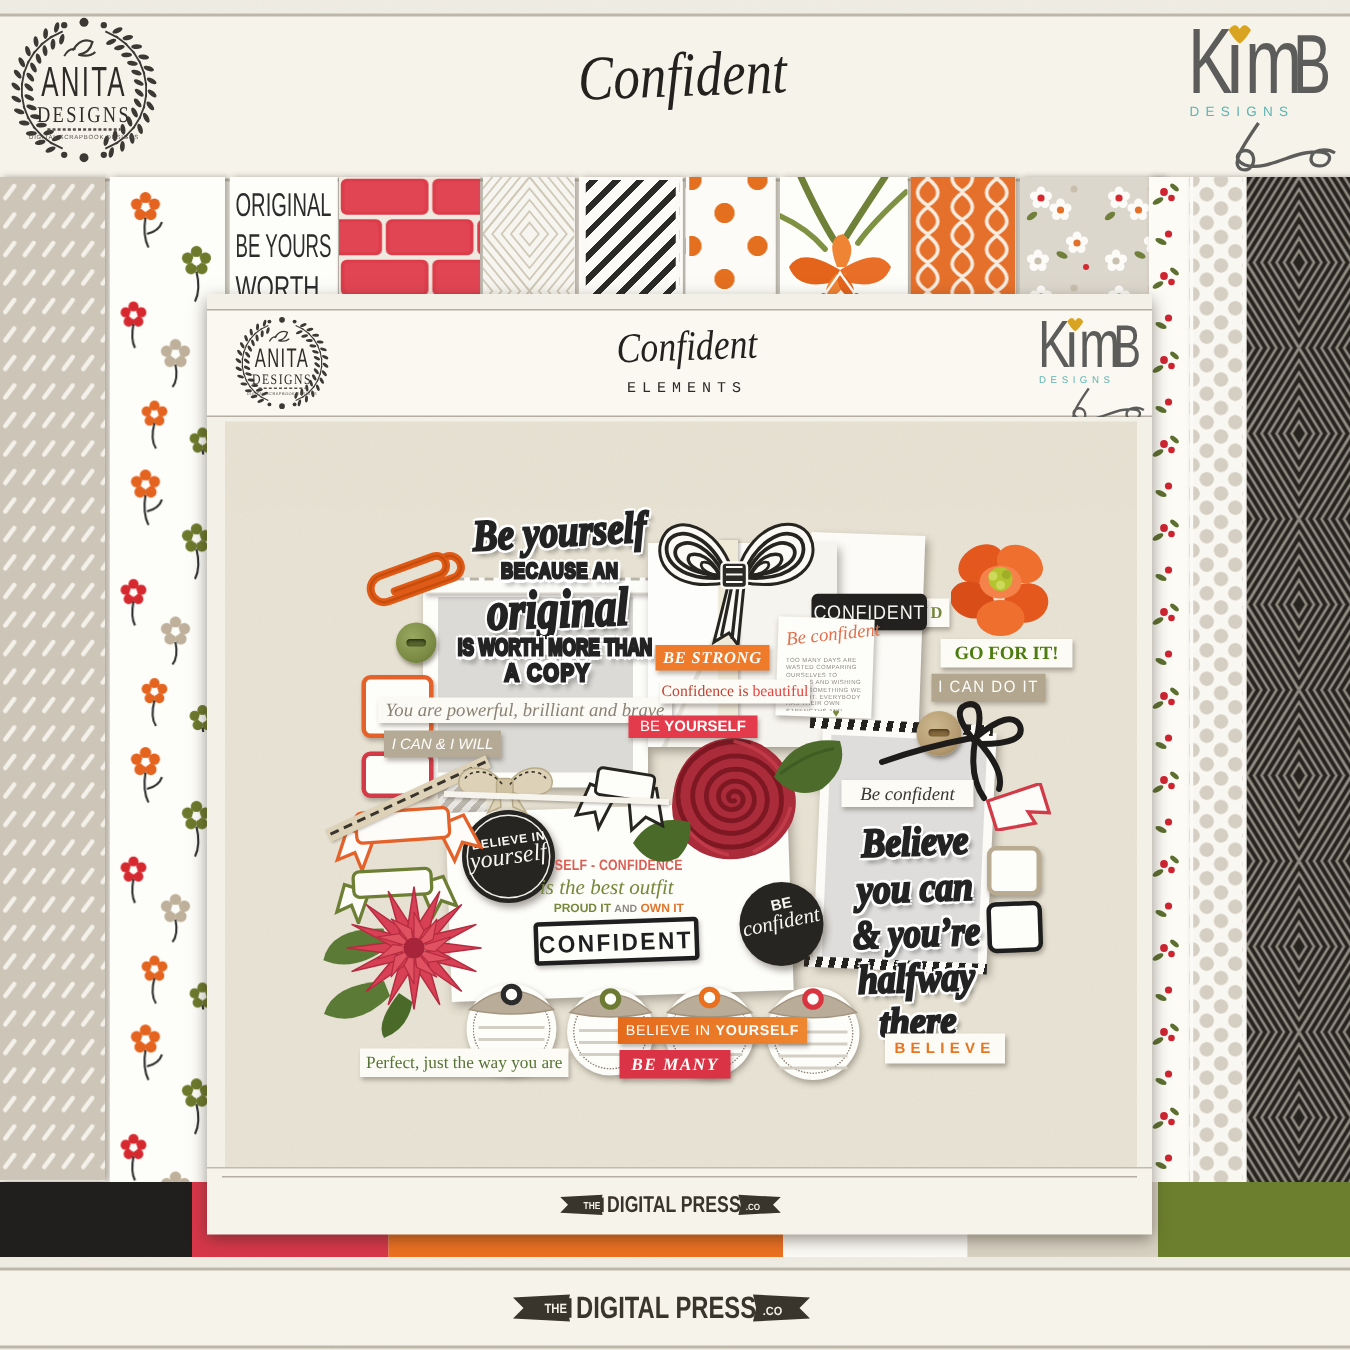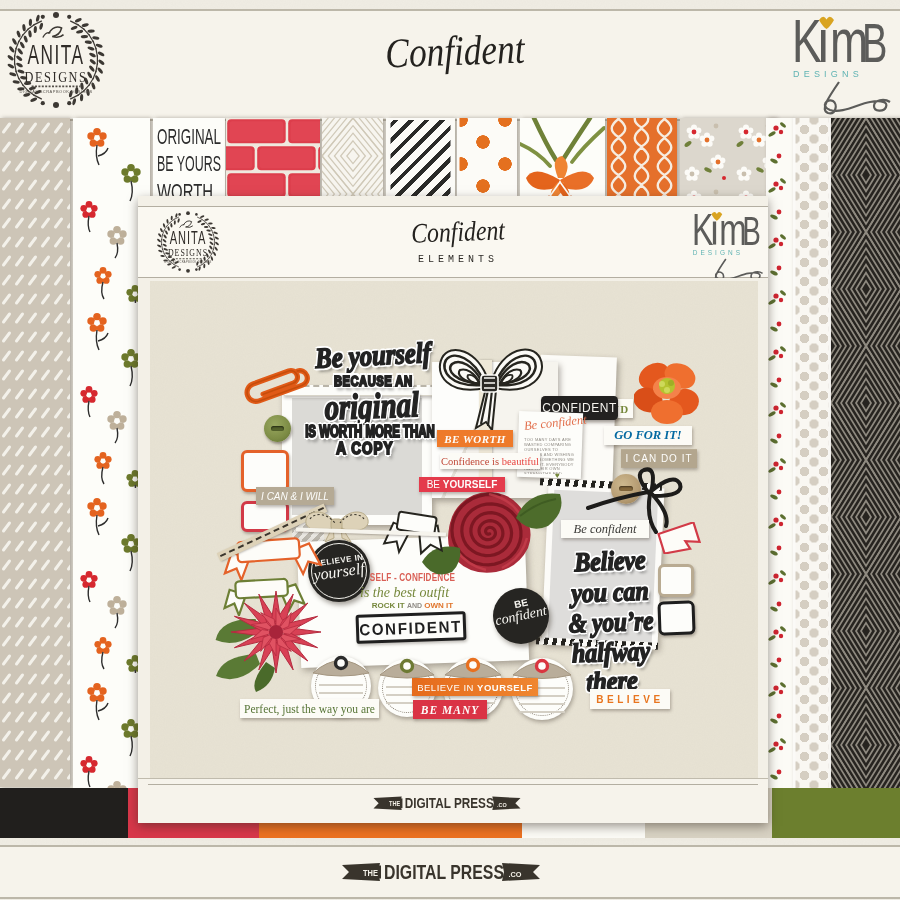--- a/index.html
+++ b/index.html
@@ -418,20 +418,21 @@
 </g>
     </svg>
 
 <div class="abs" style="left:264px;top:415px;width:27px;height:27px;border-radius:50%;background:radial-gradient(circle at 40% 35%, #99a860, #7d8c45 60%, #5f6e33);box-shadow:1px 2px 3px rgba(60,50,40,.5);"></div>
 <div class="abs" style="left:271px;top:426px;width:13px;height:5px;border-radius:3px;background:#55632c;box-shadow:inset 0 1px 2px rgba(0,0,0,.6);"></div>
 
 <div class="abs" style="left:241px;top:450px;width:42px;height:36px;background:#fdfdfa;border:3px solid #e4622a;border-radius:6px;box-shadow:1px 2px 3px rgba(60,50,40,.35);"></div>
 
 <div class="abs" style="left:241px;top:501px;width:42px;height:25px;background:#fdfdfa;border:3px solid #d23a47;border-radius:6px;box-shadow:1px 2px 3px rgba(60,50,40,.35);"></div>
 
+<div class="strip script" style="left:252px;top:465px;width:196px;height:17px;background:#fbfaf5;color:#8a8274;font-size:12.5px;">You are powerful, brilliant and brave</div>
 
 <div class="strip" style="left:256px;top:487px;width:78px;height:18px;background:#b5aa95;color:#fdfdfb;font-size:10px;letter-spacing:0;font-style:italic;">I CAN &amp; I WILL</div>
 
 <div class="strip" style="left:558px;top:376px;width:75px;height:19px;background:#fcfbf6;color:#76883c;font-size:11px;font-family:'Liberation Serif',serif;font-weight:bold;letter-spacing:1.5px;margin-top:23px;">BE PROUD</div>
 
 <div class="strip" style="left:541px;top:397px;width:77px;height:22px;background:#222120;border-radius:4px;color:#f5f4ef;font-size:12px;letter-spacing:0.5px;transform:scale(1,1.1);">CONFIDENT</div>
 
 <svg class="abs" style="left:634px;top:358px" width="66" height="68" viewBox="0 0 66 68">
 <g>
 <ellipse cx="20" cy="18" rx="16" ry="12" fill="#e4581e" transform="rotate(-30 20 18)"></ellipse>
@@ -446,21 +447,21 @@
 <circle cx="33" cy="32" r="3" fill="#cdd95a"></circle>
 </g>
     </svg>
 
 <div class="abs" style="left:518px;top:412px;width:64px;height:66px;background:#fdfdfa;box-shadow:1px 2px 4px rgba(60,50,40,.4);transform:rotate(2deg);"></div>
 <div class="abs script" style="left:524px;top:416px;width:58px;font-size:12.5px;color:#e2704d;transform:rotate(-6deg);white-space:nowrap;">Be confident</div>
 <div class="abs" style="left:524px;top:438px;width:54px;height:36px;font-size:4px;line-height:4.9px;color:#8f8b84;letter-spacing:0.3px;overflow:hidden;">TOO MANY DAYS ARE WASTED COMPARING OURSELVES TO OTHERS AND WISHING TO BE SOMETHING WE ARE NOT. EVERYBODY HAS THEIR OWN STRENGTHS AND WEAKNESSES, AND IT IS ONLY WHEN YOU ACCEPT EVERYTHING YOU ARE AND ARE NOT, THAT YOU WILL TRULY SUCCEED.</div>
 
 <div class="abs" style="left:555px;top:471px;width:8px;height:8px;color:#76883c;font-size:8px;">♥</div>
 
-<div class="strip" style="left:604px;top:426px;width:88px;height:19px;background:#fcfbf6;color:#0369a1;font-size:12.5px;font-family:'Liberation Serif',serif;font-weight:bold;font-style:italic;">GO FOR IT!</div>
+<div class="strip" style="left:627px;top:426px;width:88px;height:19px;background:#fcfbf6;color:#4d7c0f;font-size:12.5px;font-family:'Liberation Serif',serif;font-weight:bold;">GO FOR IT!</div>
 
 <div class="strip" style="left:621px;top:450px;width:76px;height:17px;background:#b3a68e;color:#fdfdfb;font-size:10px;letter-spacing:1px;transform:scale(1,1.1);">I CAN DO IT</div>
 
 <div class="abs" style="left:545px;top:486px;width:116px;height:160px;background:#fcfbf8;box-shadow:2px 3px 6px rgba(60,50,40,.4);transform:rotate(2.5deg);"></div>
 <div class="abs" style="left:551px;top:492px;width:104px;height:148px;background:#dedddb;transform:rotate(2.5deg);"></div>
 
 <div class="abs" style="left:540px;top:481px;width:122px;height:7px;transform:rotate(2.5deg);background:repeating-linear-gradient(100deg,#23221e 0 4px,#fbfaf6 4px 8.5px);"></div>
 
 <div class="abs" style="left:536px;top:640px;width:122px;height:7px;transform:rotate(2.5deg);background:repeating-linear-gradient(100deg,#23221e 0 4px,#fbfaf6 4px 8.5px);"></div>
 
@@ -503,21 +504,21 @@
 
 <div class="abs" style="left:299px;top:538px;width:228px;height:126px;background:#fdfdfa;box-shadow:2px 3px 7px rgba(60,50,40,.4);transform:rotate(-2deg);"></div>
 
 <div class="abs" style="left:308px;top:540px;width:62px;height:62px;border-radius:50%;background:#262522;box-shadow:2px 3px 5px rgba(60,50,40,.45);"></div>
 <div class="abs" style="left:311px;top:543px;width:56px;height:56px;border-radius:50%;border:1.5px solid #f0efe9;box-sizing:border-box;"></div>
 <div class="abs" style="left:305px;top:556px;width:68px;text-align:center;color:#f7f6f1;font-size:8px;font-weight:bold;letter-spacing:0.5px;transform:rotate(-8deg);">BELIEVE IN</div>
 <div class="abs script" style="left:308px;top:563px;width:62px;text-align:center;color:#f7f6f1;font-size:16px;transform:rotate(-8deg);">yourself</div>
 
 <div class="abs" style="left:355px;top:572px;width:115px;text-align:center;color:#d95f55;font-size:10px;font-weight:bold;letter-spacing:0.2px;white-space:nowrap;transform:scale(0.82,1);">SELF - CONFIDENCE</div>
 <div class="abs script" style="left:360px;top:585px;width:105px;text-align:left;color:#76883c;font-size:14px;font-family:Liberation Serif, serif;">is the best outfit</div>
-<div class="abs" style="left:360px;top:601px;width:105px;text-align:center;font-size:8px;font-weight:bold;"><span style="color:#76883c;">ROCK IT</span> <span style="color:#8f8b84;font-size:7px;">AND</span> <span style="color:#e0762e;margin-top:44px;">OWN IT</span></div>
+<div class="abs" style="left:360px;top:601px;width:105px;text-align:center;font-size:8px;font-weight:bold;"><span style="color:#76883c;">PROUD IT</span> <span style="color:#8f8b84;font-size:7px;">AND</span> <span style="color:#e0762e;margin-top:44px;">OWN IT</span></div>
 
 <div class="abs" style="left:356px;top:613px;width:104px;height:23px;border:3px solid #1f1f1f;border-radius:3px;background:#fdfdfa;transform:rotate(-2deg);box-shadow:1px 2px 3px rgba(60,50,40,.3);display:flex;align-items:center;justify-content:center;">
       <span style="font-size:14px;font-weight:bold;letter-spacing:1.5px;color:#1f1f1f;transform:scale(1.08,1.15);">CONFIDENT</span>
     </div>
 
 <div class="abs" style="left:493px;top:588px;width:56px;height:56px;border-radius:50%;background:#262522;box-shadow:2px 3px 5px rgba(60,50,40,.45);"></div>
 <div class="abs" style="left:493px;top:598px;width:56px;text-align:center;color:#f7f6f1;font-size:10px;font-weight:bold;transform:rotate(-12deg);">BE</div>
 <div class="abs script" style="left:490px;top:608px;width:62px;text-align:center;color:#f7f6f1;font-size:14px;transform:rotate(-12deg);">confident</div>
 
 <svg class="abs" style="left:444px;top:492px" width="90" height="84" viewBox="0 0 90 84">
@@ -659,21 +660,21 @@
       <path d="M4,20 Q33,-5 62,20 Q33,27 4,20 Z" fill="#b9ad9a" stroke="#a3957f" stroke-width="1"></path>
       <circle cx="33" cy="11" r="5.5" fill="#fdfdfa" stroke="#d93540" stroke-width="3.4"></circle>
     </svg>
 
 <div class="strip" style="left:240px;top:699px;width:139px;height:19px;background:#fcfbf6;color:#567436;font-size:11.5px;font-family:'Liberation Serif',serif;">Perfect, just the way you are</div>
 
 <div class="strip" style="left:412px;top:678px;width:126px;height:18px;background:linear-gradient(90deg,#e56b1c,#ef8630);color:#fdfdfb;font-size:9.5px;letter-spacing:0.5px;">BELIEVE IN&nbsp;<b>YOURSELF</b></div>
 
 <div class="strip" style="left:413px;top:700px;width:74px;height:19px;background:#da3345;color:#fdfdfb;font-size:11.5px;font-family:'Liberation Serif',serif;font-weight:bold;font-style:italic;letter-spacing:1px;">BE MANY</div>
 
-<div class="strip" style="left:437px;top:430px;width:76px;height:17px;background:#ee7a2a;color:#fdfdfb;font-size:11px;font-family:'Liberation Serif',serif;font-style:italic;font-weight:bold;letter-spacing:0.5px;">BE WORTH</div>
+<div class="strip" style="left:437px;top:430px;width:76px;height:17px;background:#ee7a2a;color:#fdfdfb;font-size:11px;font-family:'Liberation Serif',serif;font-style:italic;font-weight:bold;letter-spacing:0.5px;">BE STRONG</div>
 
 <div class="strip" style="left:440px;top:453px;width:100px;height:16px;background:#fcfbf6;font-size:10.5px;font-family:'Liberation Serif',serif;"><span style="color:#bf4535;">Confidence is</span>&nbsp;<span style="color:#e84540;">beautiful</span></div>
 
 <div class="strip" style="left:419px;top:477px;width:86px;height:15px;background:#e43b4c;color:#fdfdfb;font-size:10px;">BE&nbsp;<b>YOURSELF</b></div>
 </div>
 <svg width="0" height="0" style="position:absolute">
     <defs>
 <pattern id="pdiam" width="70" height="114" patternUnits="userSpaceOnUse">
         <rect width="70" height="114" fill="#272420"></rect>
         <polygon points="35,48.9 40.0,57 35,65.1 30.0,57" fill="none" stroke="#8f8a80" stroke-width="1.7"></polygon>

